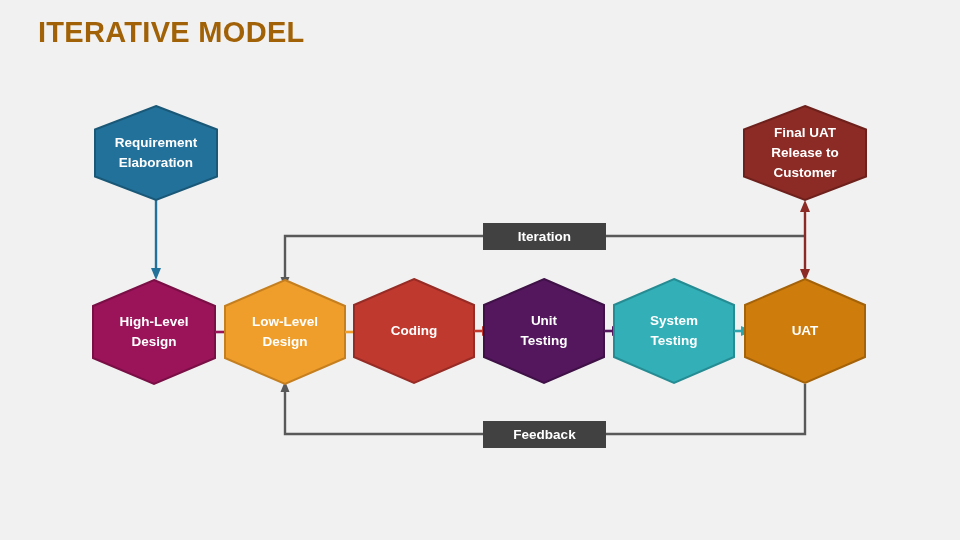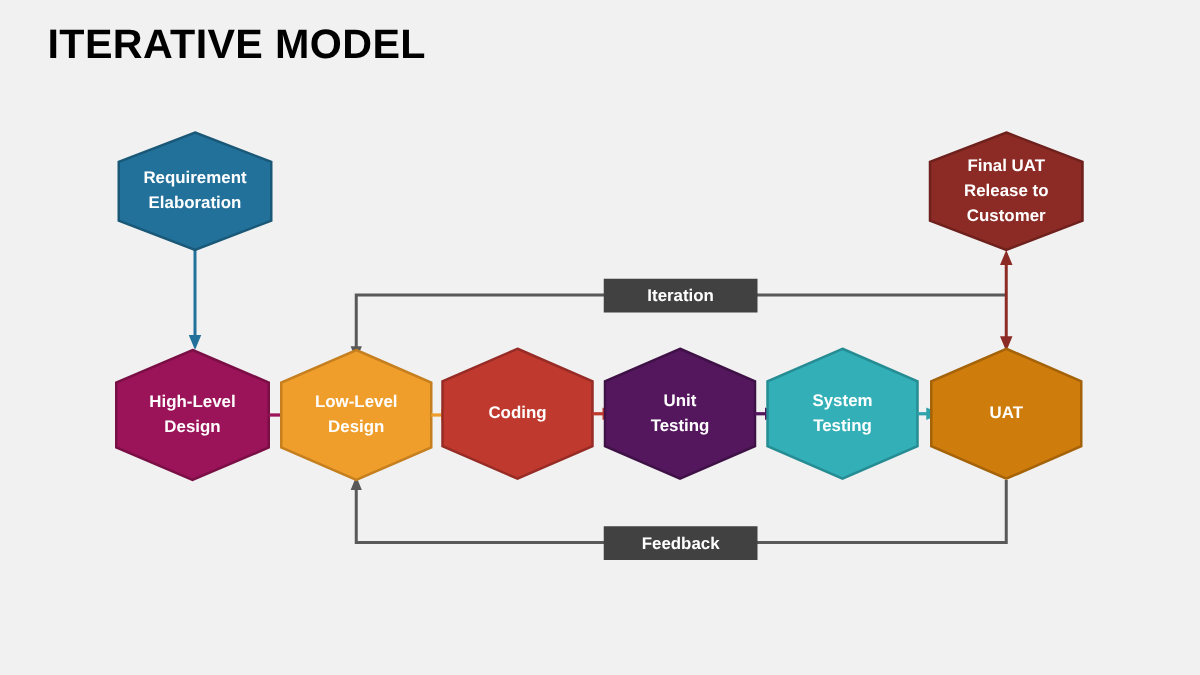--- a/index.html
+++ b/index.html
@@ -7,23 +7,23 @@
     width:960px;height:540px;
     background:#f1f1f1;
     font-family:"Liberation Sans", sans-serif;
     overflow:hidden;
     position:relative;
   }
   #slide{position:absolute;inset:0;width:960px;height:540px;}
   #title{
     position:absolute;
     left:38px; top:16px;
-    font-size:33px;
+    font-size:29px;
     font-weight:bold;
-    color:#000000;
+    color:#a16207;
     letter-spacing:0.3px;
     white-space:nowrap;
   }
   svg#diagram{position:absolute;left:0;top:0;width:960px;height:540px;}
   .hexlabel{
     fill:#ffffff;
     font-family:"Liberation Sans", sans-serif;
     font-size:13.5px;
     font-weight:bold;
     text-anchor:middle;

